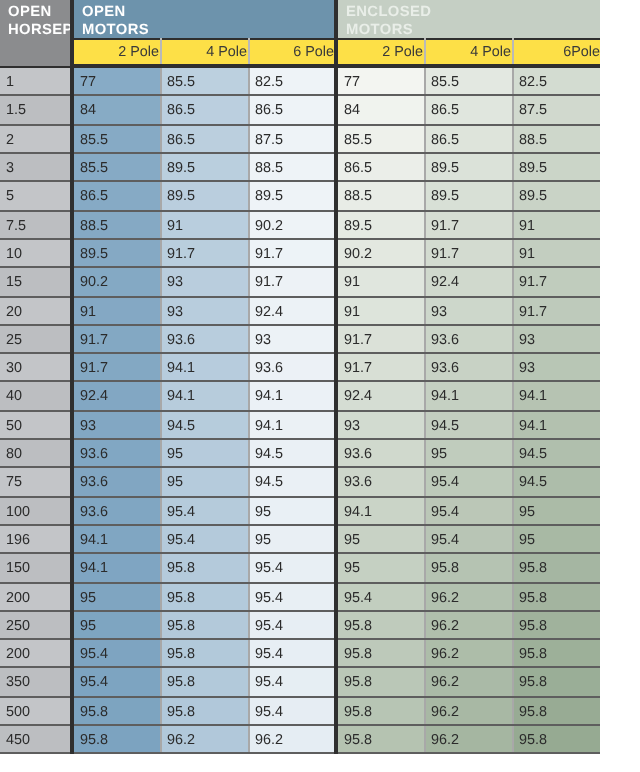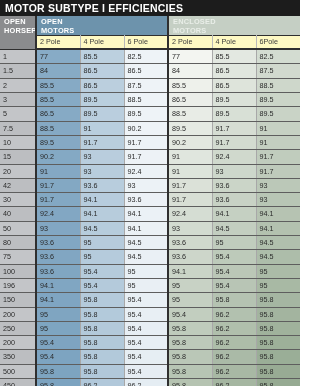--- a/index.html
+++ b/index.html
@@ -78,28 +78,29 @@
     background:#c5cfc4;
     color:#e9eee8;
     font-size:7.4px;
     font-weight:bold;
     letter-spacing:.2px;
     line-height:8.6px;
     padding:2px 0 0 4px;
     vertical-align:top;
   }
   .pole-head{
-    background:#fef9c3;
+    background:#fde047;
     color:#3a3a3a;
     font-size:7.2px;
     height:12px;
     line-height:12px;
     border-right:1px solid #b9b9b9;
     border-bottom:2px solid #2f2f2f;
     border-top:1px solid #2f2f2f;
+    text-align:right;
   }
   .pole-head.first-open{border-left:2px solid #2f2f2f;}
   .pole-head.last-open{border-right:2px solid #2f2f2f;}
   .pole-head.last{border-right:none;}
 
   
   tbody tr{height:13.3px;}
   tbody td{
     height:13.3px;
     line-height:13.3px;
@@ -114,21 +115,20 @@
   tbody tr:nth-child(even) td.hp{background:#bcbec1;}
   td.o1{border-left:2px solid #2f2f2f;}
   td.o3{border-right:2px solid #2f2f2f;}
   td.e3{border-right:none;}
 </style>
 </head>
 <body>
 
 <div id="wrap">
 
-  <div class="title-bar">MOTOR SUBTYPE I EFFICIENCIES</div>
 
   <table>
     <colgroup>
       <col style="width:36px">
       <col style="width:44px">
         <col style="width:44px">
         <col style="width:44px">
       <col style="width:44px">
         <col style="width:44px">
         <col style="width:44px">
@@ -233,21 +233,21 @@
         <tr>
           <td class="hp">20</td>
           <td class="o1" style="background: rgb(132, 168, 196);">91</td>
           <td class="o2" style="background: rgb(184, 205, 221);">93</td>
           <td class="o3" style="background: rgb(236, 242, 246);">92.4</td>
           <td class="e1" style="background: rgb(221, 228, 219);">91</td>
           <td class="e2" style="background: rgb(205, 215, 203);">93</td>
           <td class="e3" style="background: rgb(190, 202, 187);">91.7</td>
         </tr>
         <tr>
-          <td class="hp">42</td>
+          <td class="hp">25</td>
           <td class="o1" style="background: rgb(131, 168, 195);">91.7</td>
           <td class="o2" style="background: rgb(184, 205, 221);">93.6</td>
           <td class="o3" style="background: rgb(236, 242, 246);">93</td>
           <td class="e1" style="background: rgb(219, 225, 216);">91.7</td>
           <td class="e2" style="background: rgb(203, 213, 200);">93.6</td>
           <td class="e3" style="background: rgb(187, 200, 184);">93</td>
         </tr>
         <tr>
           <td class="hp">30</td>
           <td class="o1" style="background: rgb(131, 168, 195);">91.7</td>

